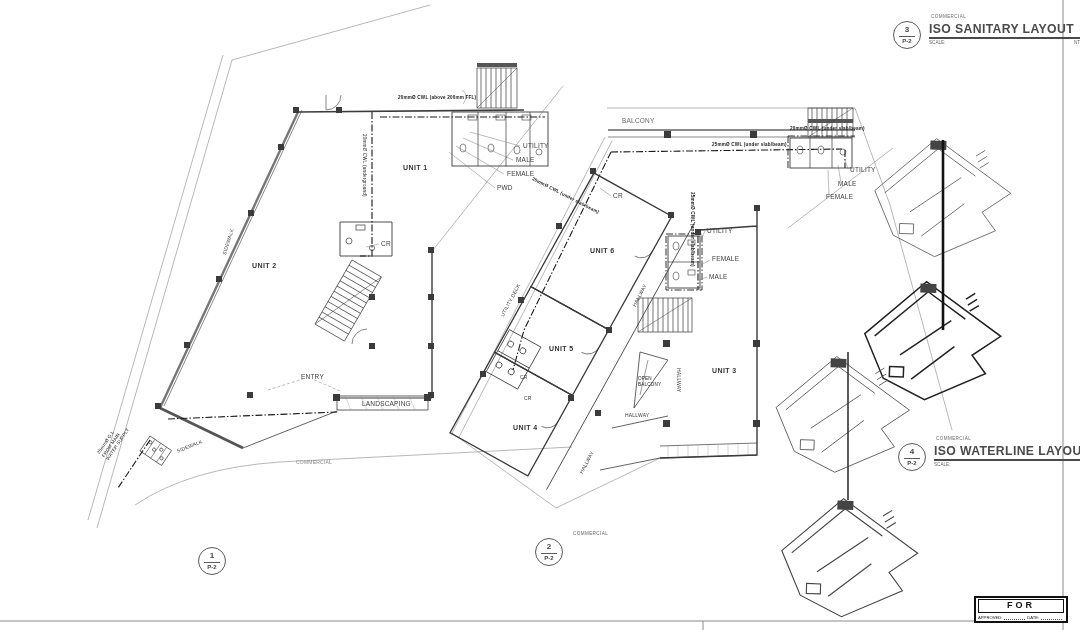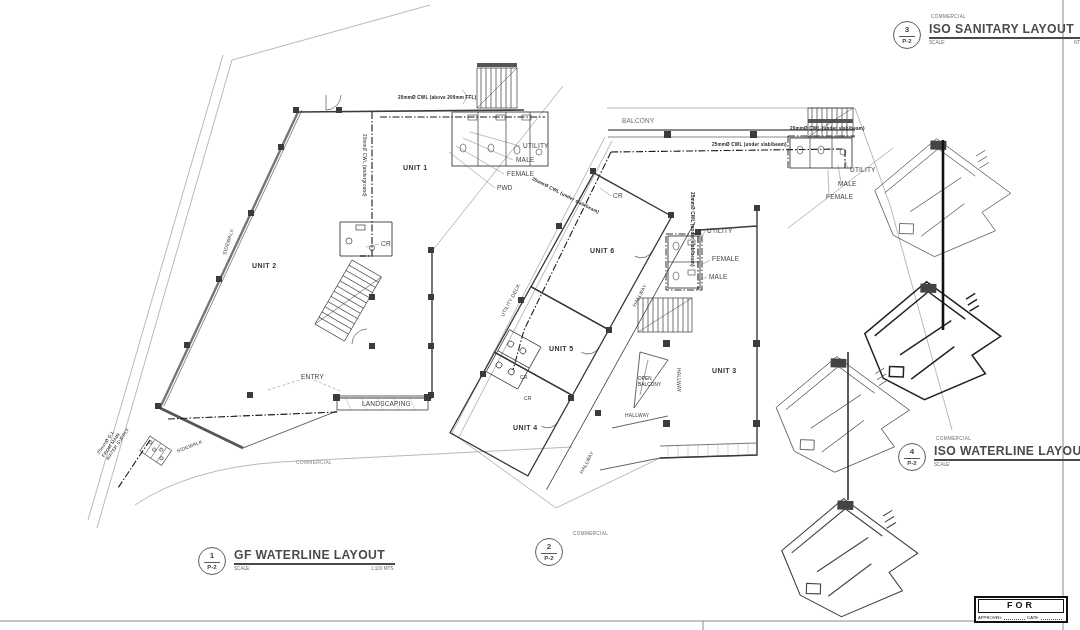--- a/index.html
+++ b/index.html
@@ -321,28 +321,20 @@
 <div class="lbl lbl-note" style="left:790px;top:127px">20mmØ CWL (under slab/beam)</div>
 
 <div class="titleblock" style="left:198px;top:540px">
   <div class="tb-cat"></div>
   <div class="tb-row">
     <div class="tb-circle">
       <span class="tb-num">1</span>
       <span class="tb-div"></span>
       <span class="tb-sheet">P-2</span>
     </div>
-    <div class="tb-main">
-      <div class="tb-title">GF WATERLINE LAYOUT</div>
-      <div class="tb-underline"></div>
-      <div class="tb-scale">
-        <span>SCALE:</span>
-        <span>1:100 MTS.</span>
-      </div>
-    </div>
   </div>
 </div>
 
 <div class="titleblock" style="left:535px;top:531px">
   <div class="tb-cat">COMMERCIAL</div>
   <div class="tb-row">
     <div class="tb-circle">
       <span class="tb-num">2</span>
       <span class="tb-div"></span>
       <span class="tb-sheet">P-2</span>

